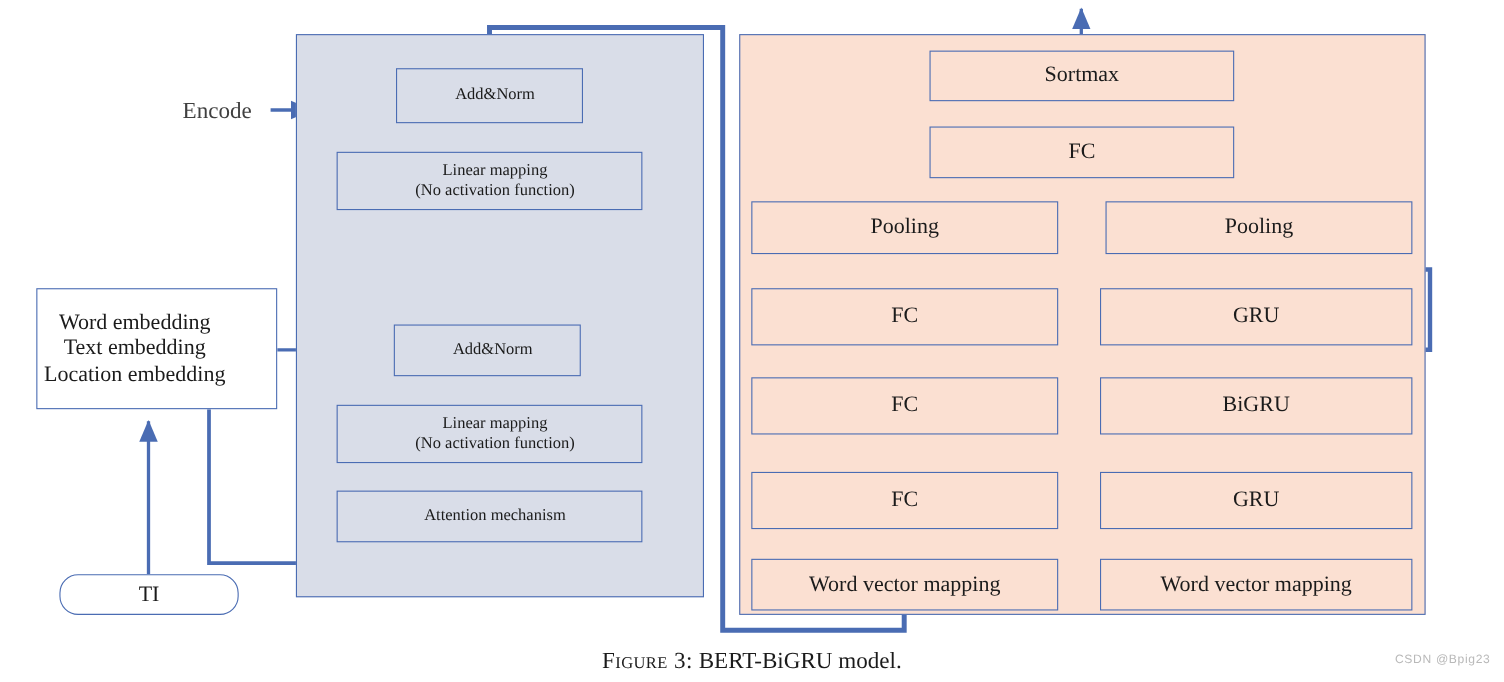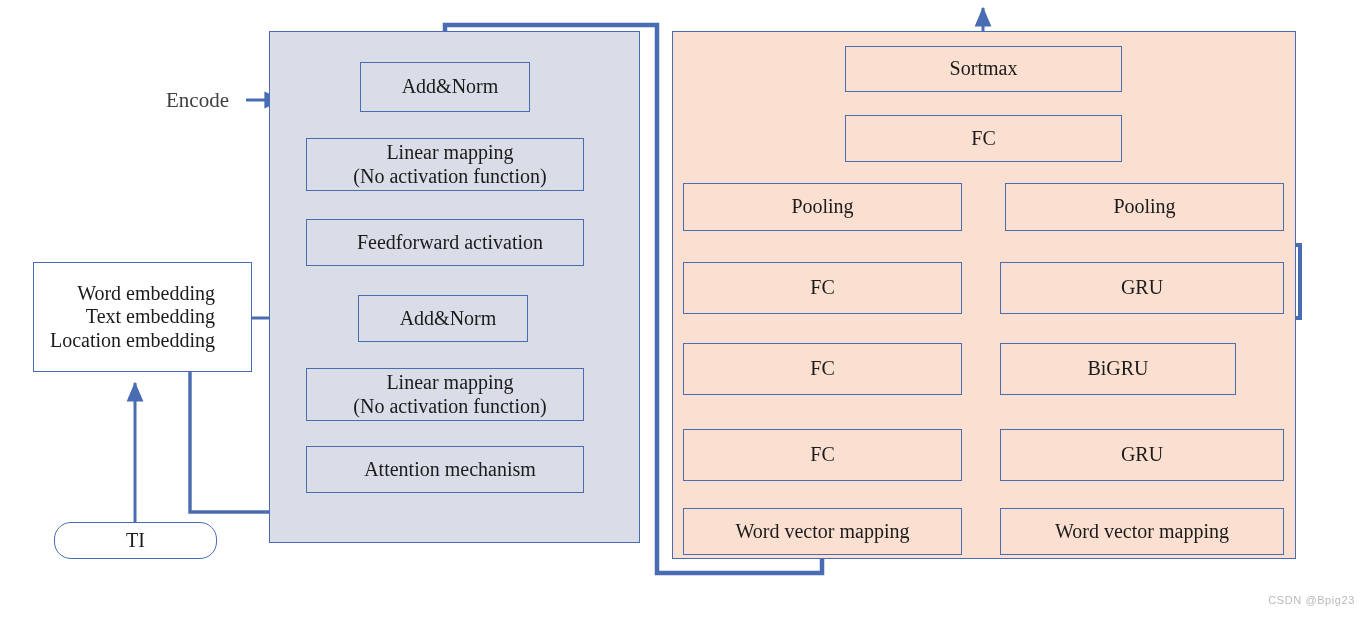--- a/index.html
+++ b/index.html
@@ -32,21 +32,21 @@
     border: 1.6px solid #4a6cb3;
     display: flex;
     align-items: center;
     justify-content: center;
     text-align: center;
     color: #1b1b1b;
     line-height: 1.18;
     white-space: pre-line;
     z-index: 6;
   }
-  .node.enc { background: #d9dde8; font-size: 20px; padding-left: 10px; }
+  .node.enc { background: #d9dde8; font-size: 15px; padding-left: 10px; }
   .node.dec { background: #fbe0d2; font-size: 20px; }
   .node.plain { background: #ffffff; font-size: 20px; }
   .panel {
     position: absolute;
     box-sizing: border-box;
     border: 1.6px solid #4a6cb3;
     z-index: 1;
   }
   .panel.encoder { background: #d9dde8; }
   .panel.decoder { background: #fbe0d2; }
@@ -215,32 +215,31 @@
 
     </g>
   </svg>
 
   <div class="panel encoder" style="left:269px; top:31px; width:371px; height:512px;"></div>
 
   <div class="panel decoder" style="left:672px; top:31px; width:624px; height:528px;"></div>
 
   <div class="free-label" style="left:166px; top:88px;">Encode</div>
 
-  <div class="node plain" style="left:33px; top:262px; width:219px; height:110px; justify-content:flex-start; text-align:right; padding-left:16px; font-size:20px;">Word embedding
+  <div class="node plain" style="left:33px; top:262px; width:219px; height:110px; justify-content:flex-start; text-align:center; padding-left:6px; font-size:20px;">Word embedding
 Text embedding
 Location embedding</div>
 
   <div class="node plain" style="left:54px; top:522px; width:163px; height:37px;border-radius:17px;">TI</div>
 
   <div class="node enc" style="left:360px; top:62px; width:170px; height:50px;">Add&amp;Norm</div>
 
   <div class="node enc" style="left:306px; top:138px; width:278px; height:53px;">Linear mapping
 (No activation function)</div>
 
-  <div class="node enc" style="left:306px; top:219px; width:278px; height:47px;">Feedforward activation</div>
 
   <div class="node enc" style="left:358px; top:295px; width:170px; height:47px;">Add&amp;Norm</div>
 
   <div class="node enc" style="left:306px; top:368px; width:278px; height:53px;">Linear mapping
 (No activation function)</div>
 
   <div class="node enc" style="left:306px; top:446px; width:278px; height:47px;">Attention mechanism</div>
 
   <div class="node dec" style="left:845px; top:46px; width:277px; height:46px;">Sortmax</div>
 
@@ -253,22 +252,26 @@
   <div class="node dec" style="left:683px; top:262px; width:279px; height:52px;">FC</div>
 
   <div class="node dec" style="left:683px; top:343px; width:279px; height:52px;">FC</div>
 
   <div class="node dec" style="left:683px; top:429px; width:279px; height:52px;">FC</div>
 
   <div class="node dec" style="left:683px; top:508px; width:279px; height:47px;">Word vector mapping</div>
 
   <div class="node dec" style="left:1000px; top:262px; width:284px; height:52px;">GRU</div>
 
-  <div class="node dec" style="left:1000px; top:343px; width:236px; height:52px;">BiGRU</div>
+  <div class="node dec" style="left:1000px; top:343px; width:284px; height:52px;">BiGRU</div>
 
   <div class="node dec" style="left:1000px; top:429px; width:284px; height:52px;">GRU</div>
 
   <div class="node dec" style="left:1000px; top:508px; width:284px; height:47px;">Word vector mapping</div>
 
+  <div id="caption">
+    <span class="fig-label">Figure 3:</span>
+    <span>BERT-BiGRU model.</span>
+  </div>
 
   <div id="watermark">CSDN @Bpig23</div>
 
 </div>
 
 </body></html>

